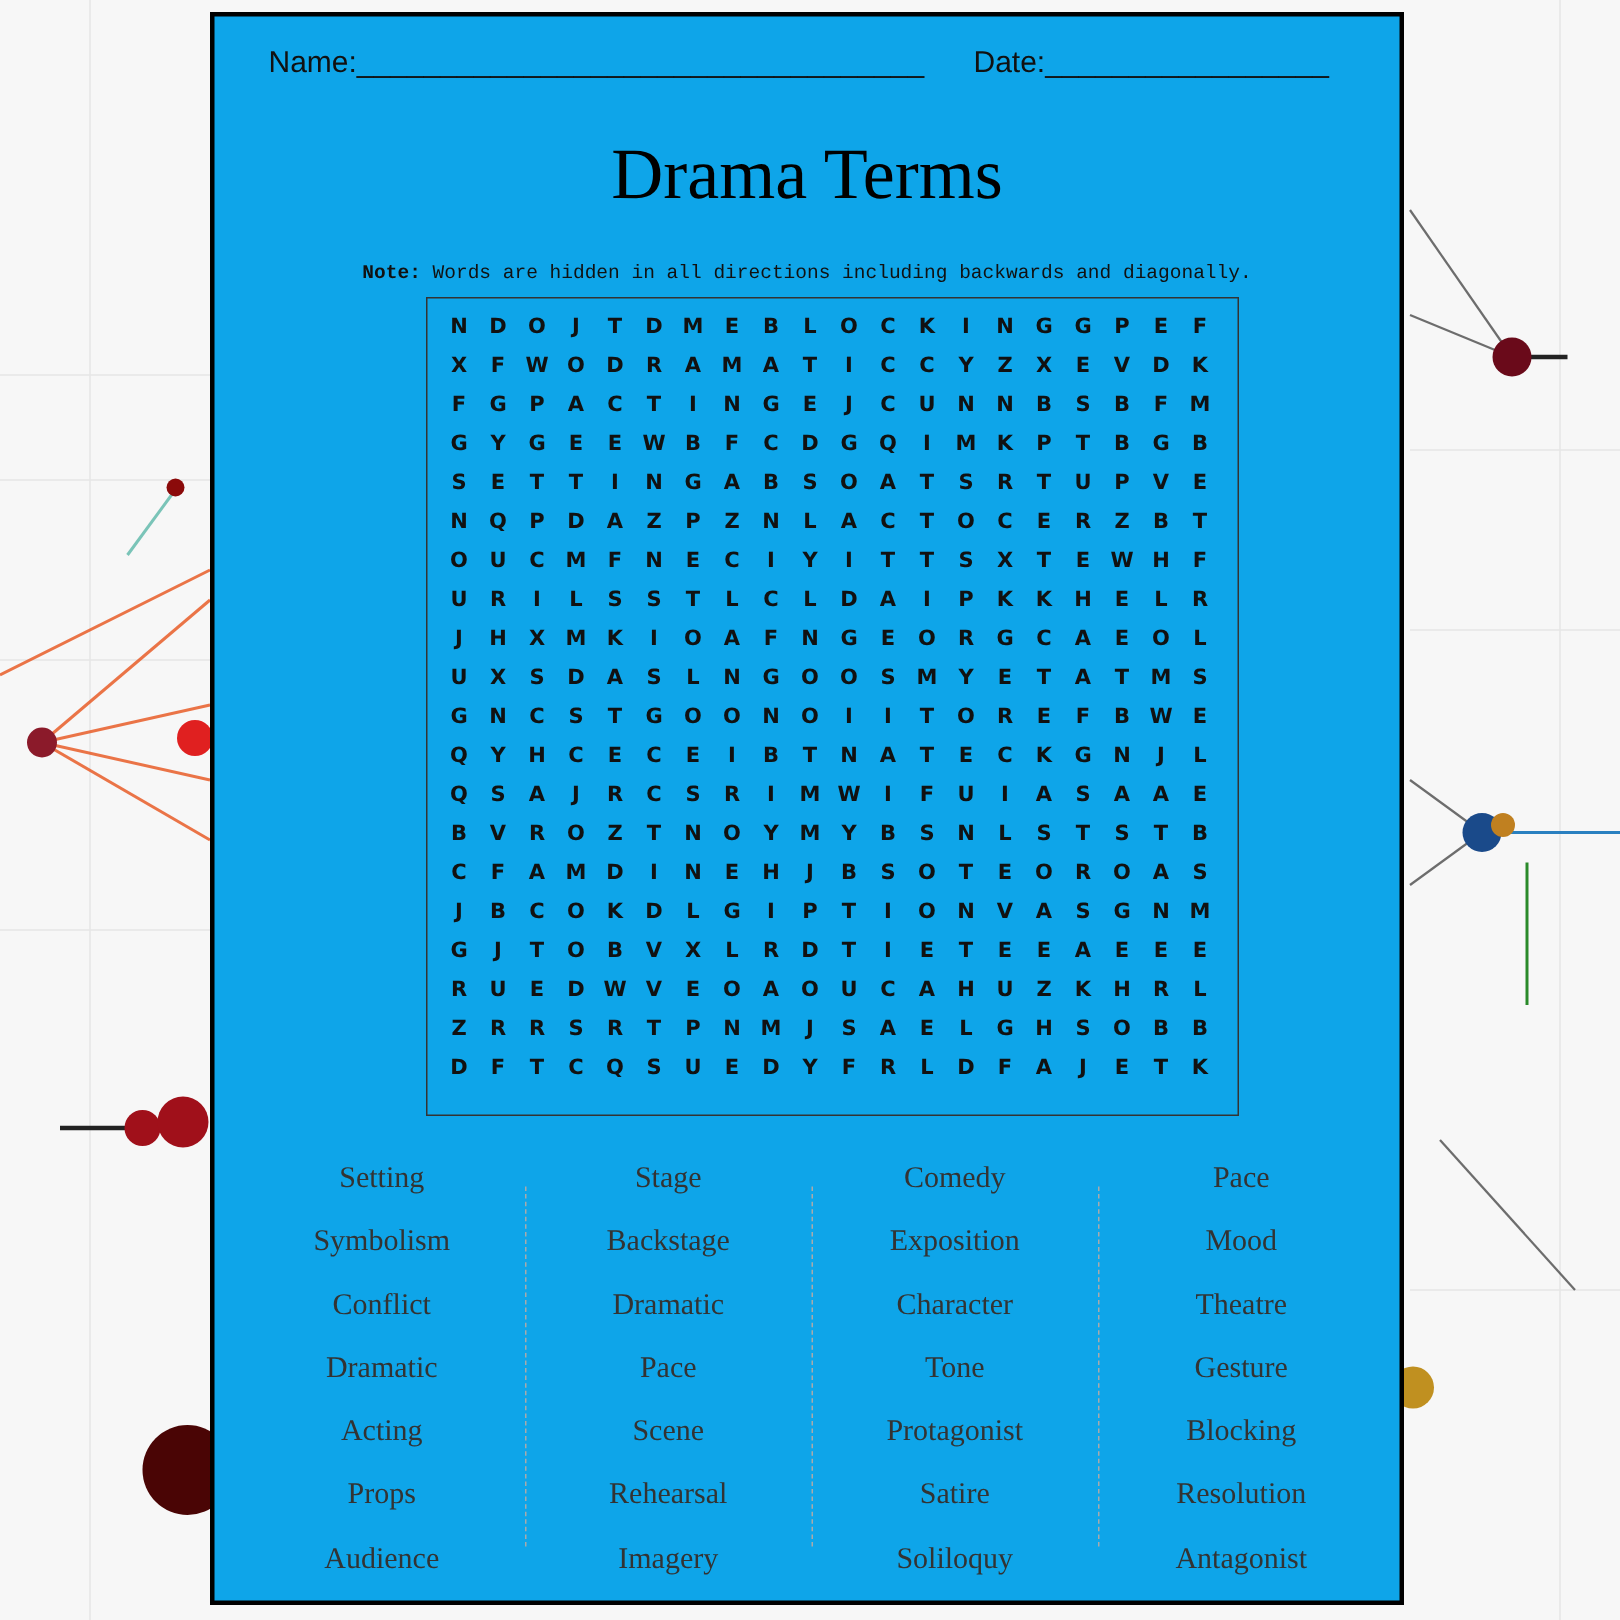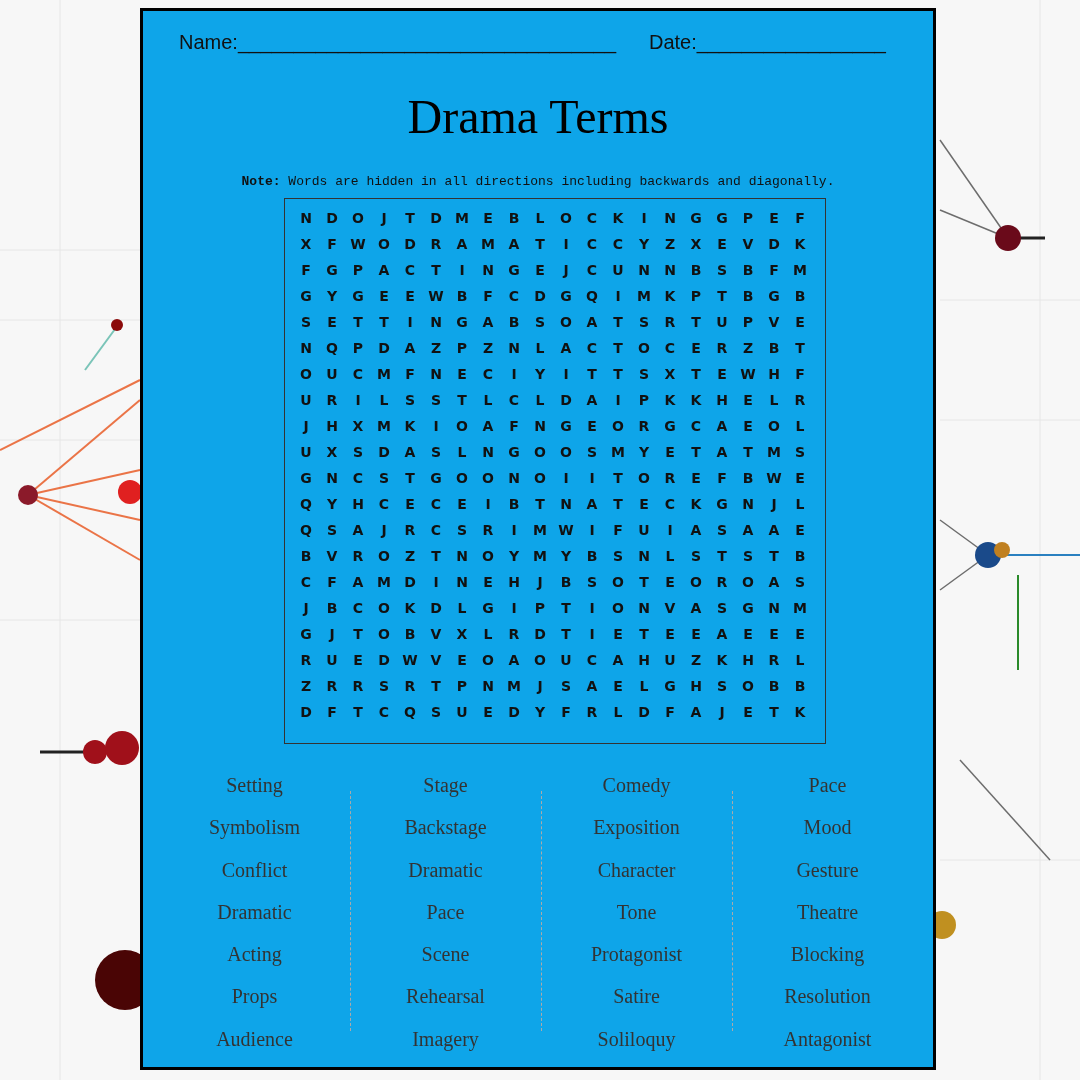--- a/index.html
+++ b/index.html
@@ -544,20 +544,20 @@
         <div class="w">Exposition</div>
         <div class="w">Character</div>
         <div class="w">Tone</div>
         <div class="w">Protagonist</div>
         <div class="w">Satire</div>
         <div class="w">Soliloquy</div>
       </div>
       <div class="col">
         <div class="w">Pace</div>
         <div class="w">Mood</div>
+        <div class="w">Theatre</div>
         <div class="w">Gesture</div>
-        <div class="w">Theatre</div>
         <div class="w">Blocking</div>
         <div class="w">Resolution</div>
         <div class="w">Antagonist</div>
       </div>
     </div>
 </div>
 
 </body></html>

